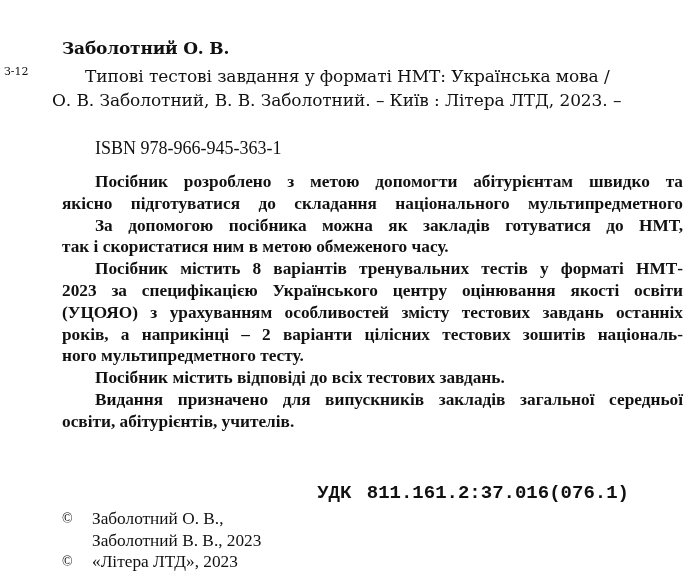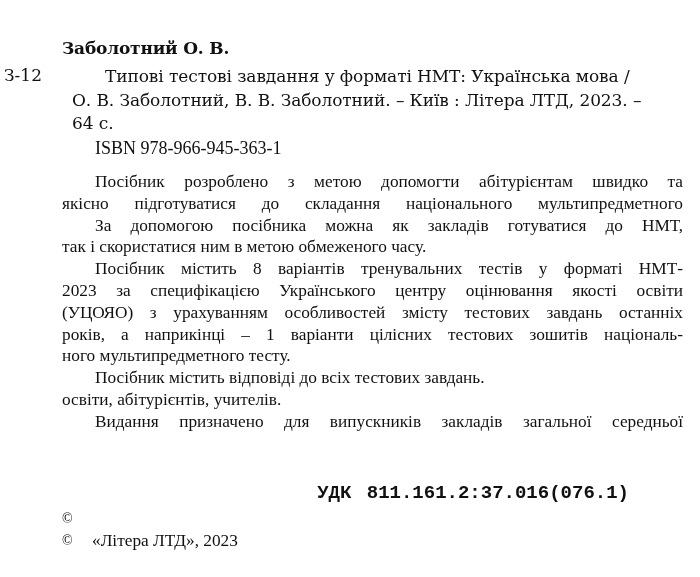--- a/index.html
+++ b/index.html
@@ -26,26 +26,26 @@
       top: 38px;
       font-size: 17px;
       font-weight: bold;
       letter-spacing: -0.2px;
       white-space: nowrap;
     }
     .catalog-code {
       position: absolute;
       left: 4px;
       top: 65px;
-      font-size: 17px;
+      font-size: 11px;
       white-space: nowrap;
     }
     .biblio {
       position: absolute;
-      left: 72px;
+      left: 52px;
       top: 65px;
       width: 620px;
       font-size: 17px;
       line-height: 23.5px;
       letter-spacing: -0.1px;
     }
     .biblio .line {
       white-space: nowrap;
     }
     .biblio .indent {
@@ -66,20 +66,21 @@
       top: 171px;
       width: 621px;
       font-family: "Liberation Serif", "DejaVu Serif", serif;
       font-size: 17.3px;
       line-height: 21.8px;
     }
     .annotation .line {
       white-space: nowrap;
       text-align-last: justify;
       text-align: justify;
+      font-weight: bold;
     }
     .annotation .line.last {
       text-align-last: left;
     }
     .annotation .indent {
       padding-left: 33px;
     }
     .udc {
       position: absolute;
       right: 18px;
@@ -116,45 +117,48 @@
 
 <div class="page">
 
   <div class="author-heading">Заболотний О. В.</div>
 
   <div class="catalog-code">З-12</div>
 
   <div class="biblio">
     <div class="line indent">Типові тестові завдання у форматі НМТ: Українська мова /</div>
     <div class="line">О. В. Заболотний, В. В. Заболотний. – Київ : Літера ЛТД, 2023. –</div>
-    <div class="line">64 с.</div>
   </div>
 
   <div class="isbn">ISBN 978-966-945-363-1</div>
 
   <div class="annotation">
     <div class="line indent">Посібник розроблено з метою допомогти абітурієнтам швидко та</div>
     <div class="line">якісно підготуватися до складання національного мультипредметного</div>
     <div class="line indent">За допомогою посібника можна як закладів готуватися до НМТ,</div>
     <div class="line last">так і скористатися ним в метою обмеженого часу.</div>
     <div class="line indent">Посібник містить 8 варіантів тренувальних тестів у форматі НМТ-</div>
     <div class="line">2023 за специфікацією Українського центру оцінювання якості освіти</div>
     <div class="line">(УЦОЯО) з урахуванням особливостей змісту тестових завдань останніх</div>
-    <div class="line">років, а наприкінці – 1 варіанти цілісних тестових зошитів національ-</div>
+    <div class="line">років, а наприкінці – 2 варіанти цілісних тестових зошитів національ-</div>
     <div class="line last">ного мультипредметного тесту.</div>
     <div class="line indent last">Посібник містить відповіді до всіх тестових завдань.</div>
+    <div class="line indent">Видання призначено для випускників закладів загальної середньої</div>
     <div class="line last">освіти, абітурієнтів, учителів.</div>
-    <div class="line indent">Видання призначено для випускників закладів загальної середньої</div>
   </div>
 
   <div class="udc">УДК 811.161.2:37.016(076.1)</div>
 
   <div class="copyrights">
     <div class="copy-row">
       <span class="copy-sign">©</span>
+      <span class="copy-text">
+        <span class="sub">Заболотний О. В.,</span>
+        <span class="sub">Заболотний В. В., 2023</span>
+      </span>
     </div>
     <div class="copy-row">
       <span class="copy-sign">©</span>
       <span class="copy-text">
         <span class="sub">«Літера ЛТД», 2023</span>
       </span>
     </div>
   </div>
 
 </div>

